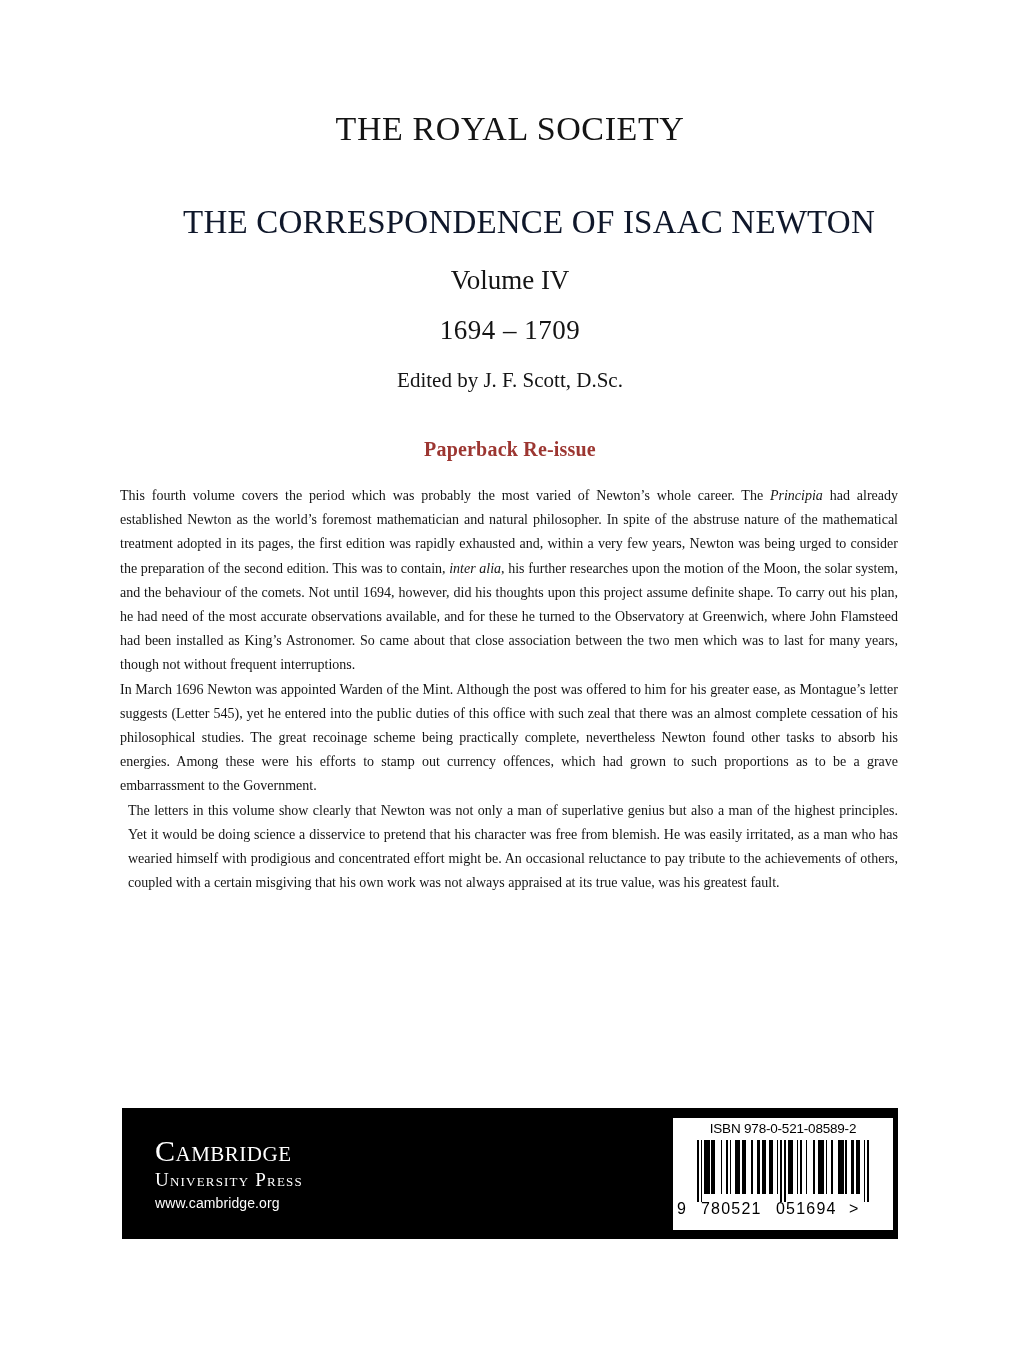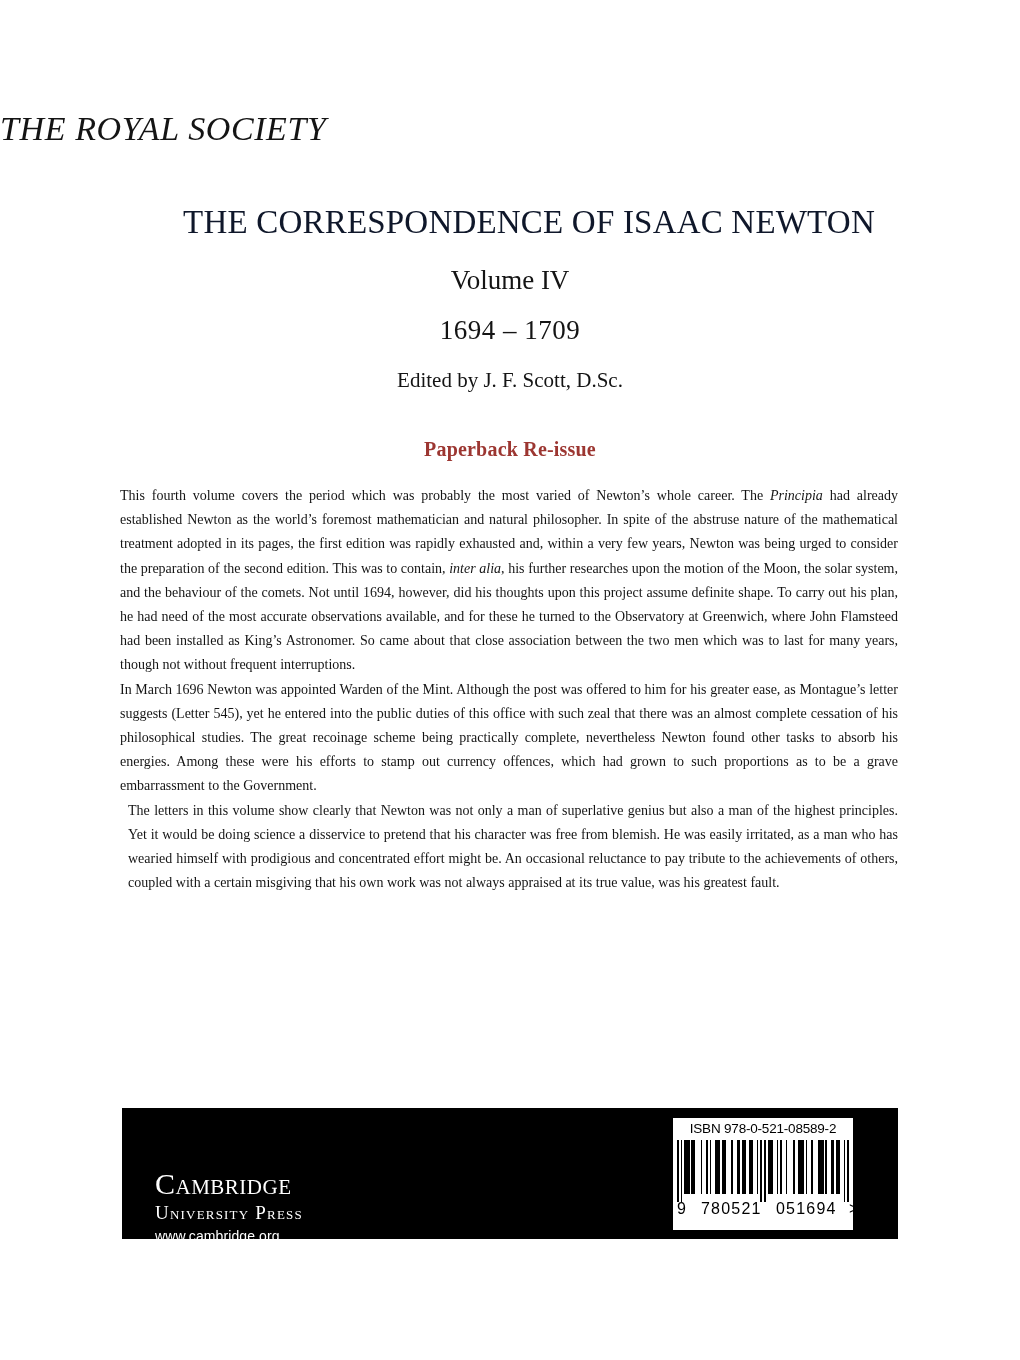--- a/index.html
+++ b/index.html
@@ -23,26 +23,26 @@
     height: 1360px;
     background: #ffffff;
   }
 
   
   .society-title {
     position: absolute;
     top: 108px;
     left: 0;
     width: 1020px;
+    text-align: center;
     font-size: 34px;
     line-height: 42px;
     letter-spacing: 0.6px;
     color: #141414;
     font-weight: 400;
-    font-style: italic;
   }
 
   .main-title {
     position: absolute;
     top: 201px;
     left: 12px;
     width: 1020px;
     text-align: center;
     font-size: 33px;
     line-height: 42px;
@@ -131,21 +131,20 @@
     width: 776px;
     height: 131px;
     background: #000000;
   }
 
   .cup-logo {
     position: absolute;
     left: 33px;
     top: 27px;
     color: #ffffff;
-    margin-top: 33px;
   }
   .cup-name {
     font-size: 30px;
     line-height: 32px;
     letter-spacing: 0.5px;
     font-variant: small-caps;
     font-weight: 400;
     white-space: nowrap;
   }
   .cup-sub {
@@ -163,21 +162,21 @@
     letter-spacing: 0.1px;
     margin-top: 3px;
     white-space: nowrap;
   }
 
   
   .barcode-box {
     position: absolute;
     left: 551px;   
     top: 10px;
-    width: 180px;
+    width: 220px;
     height: 112px;
     background: #ffffff;
     color: #000000;
     box-sizing: border-box;
     padding: 3px 0 0 0;
   }
   .isbn-text {
     font-family: "Liberation Sans", "DejaVu Sans", sans-serif;
     font-size: 13.5px;
     line-height: 16px;

